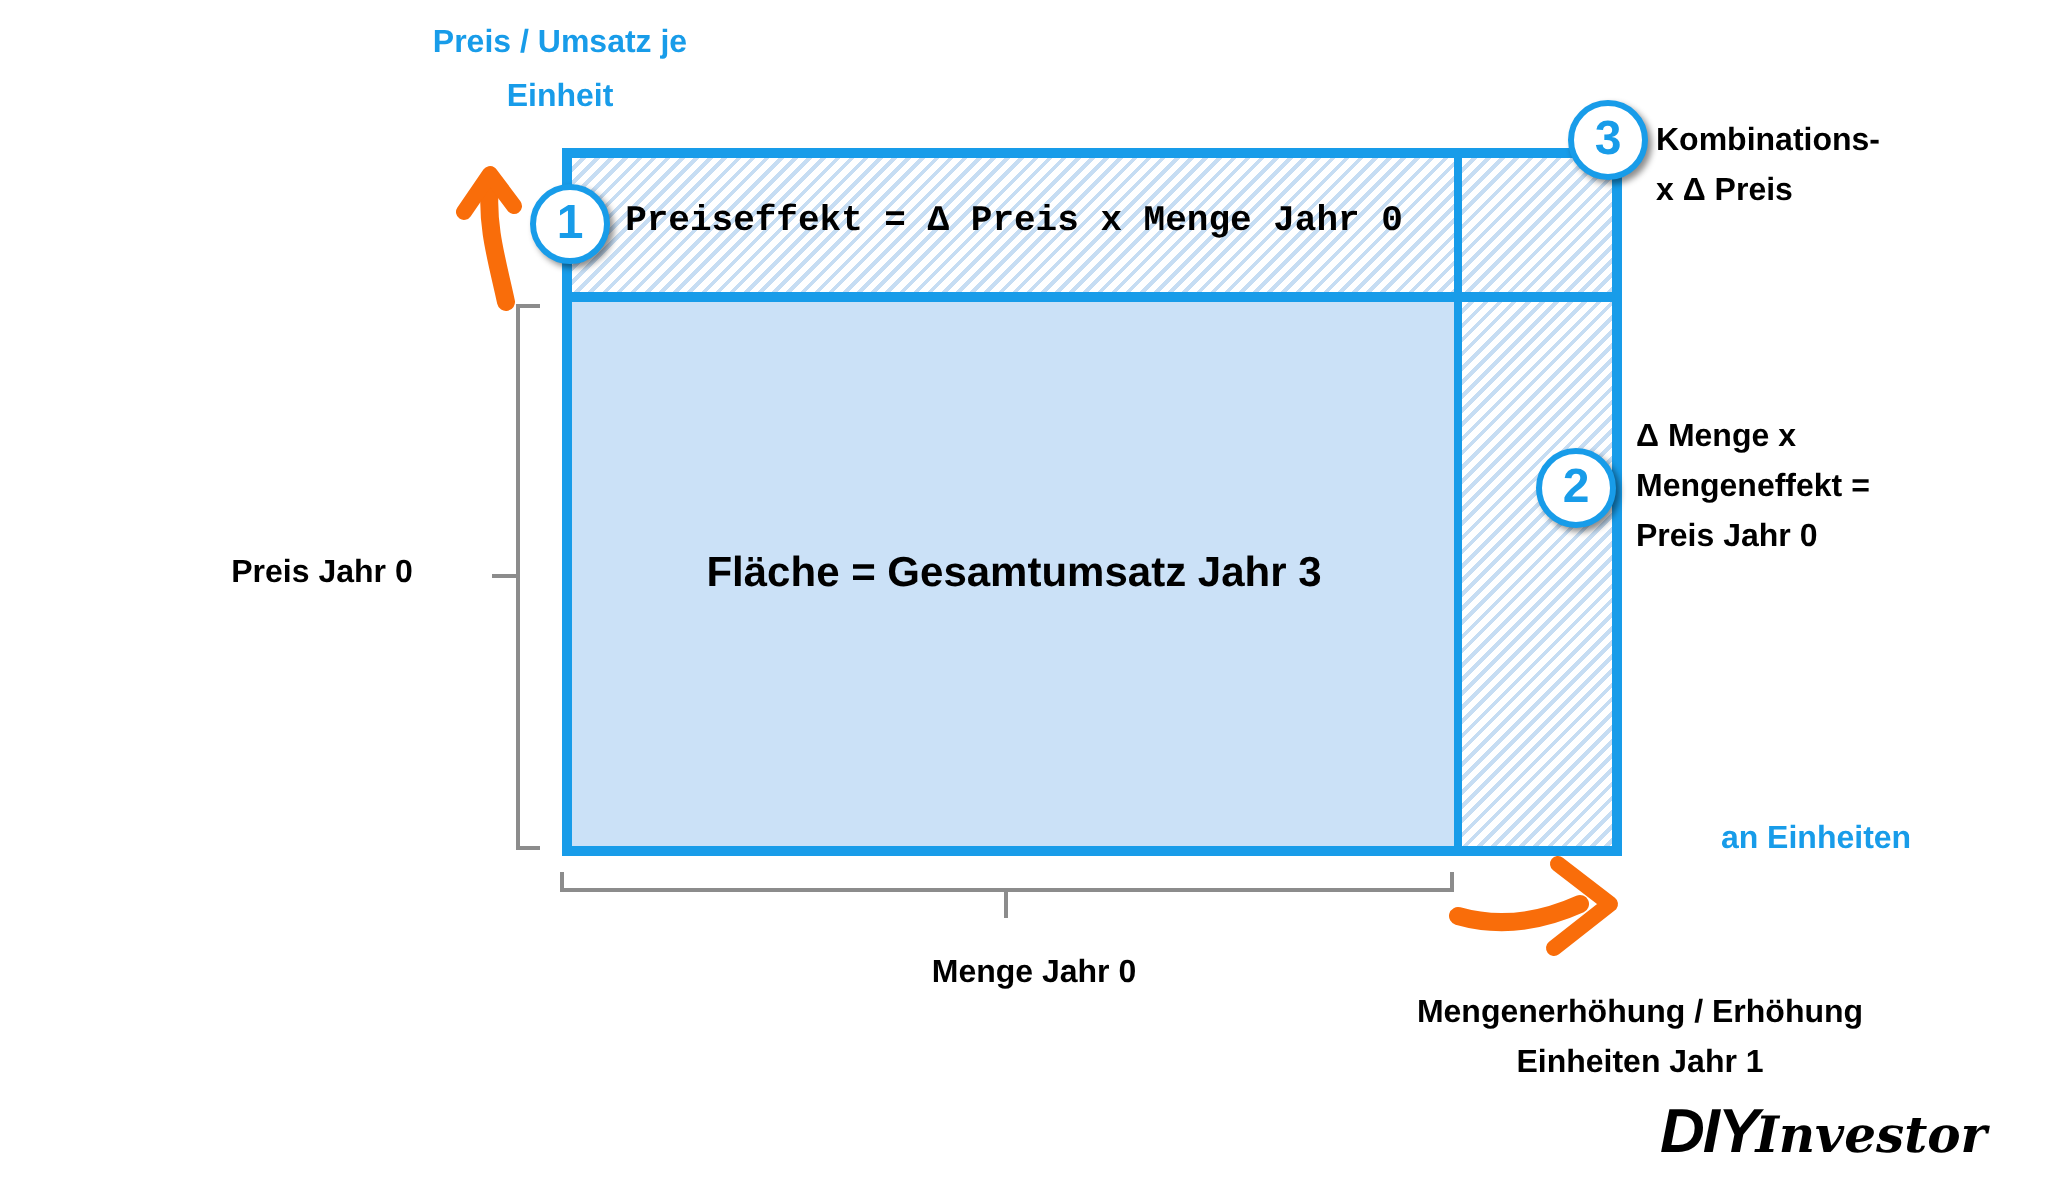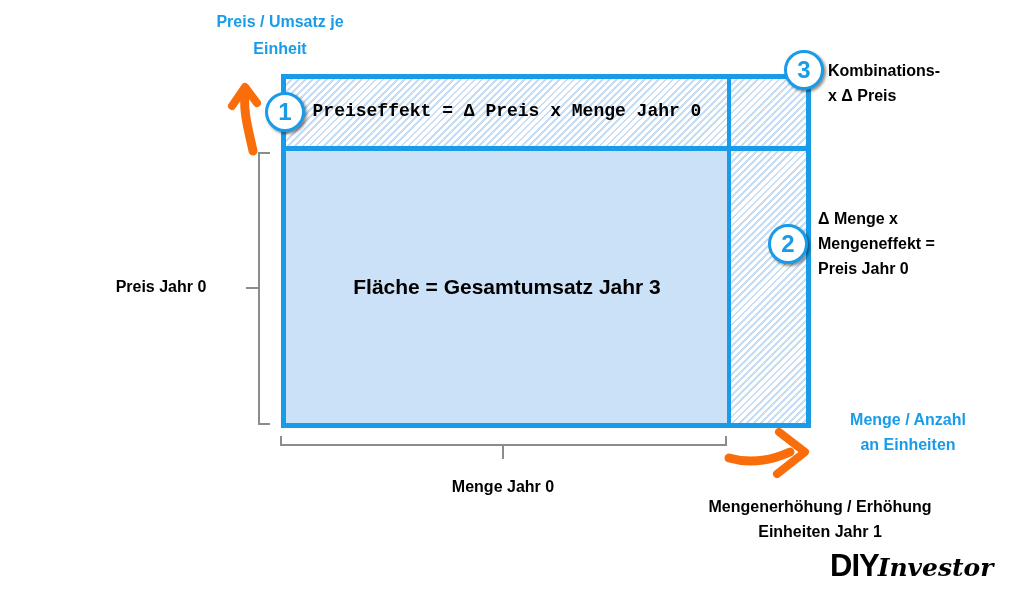--- a/index.html
+++ b/index.html
@@ -40,21 +40,21 @@
   .blue-text { color: var(--blue); }
   .line { display: block; }
 
   .band-label   { left: 306px; top: 99px;  width: 402px; text-align: center; font-size: 18px; font-family: Liberation Mono, monospace; }
   .area-label   { left: 306px; top: 274px; width: 402px; text-align: center; font-size: 21px; }
   .axis-y-title { left: 170px; top: 8px;   width: 220px; line-height: 27px; }
   .price-incr   { left: 35px;  top: 84px;  width: 210px; line-height: 26px; }
   .price-y0     { left: 100px; top: 274px; width: 122px; }
   .combi-label  { left: 828px; top: 58px;  width: 196px; }
   .volume-label { left: 818px; top: 206px; width: 200px; }
-  .qty-y0       { left: 403px; top: 474px; width: 200px; }
+  .qty-y0       { left: 417px; top: 474px; width: 200px; }
   .axis-x-title { left: 800px; top: 407px; width: 216px; }
   .qty-incr     { left: 640px; top: 494px; width: 360px; }
 
   
   .brace-left {
     left: 258px; top: 152px; width: 12px; height: 273px;
     border-left: 2px solid var(--gray);
     border-top: 2px solid var(--gray);
     border-bottom: 2px solid var(--gray);
   }
@@ -62,21 +62,21 @@
   .brace-bottom {
     left: 280px; top: 436px; width: 447px; height: 10px;
     border-bottom: 2px solid var(--gray);
     border-left: 2px solid var(--gray);
     border-right: 2px solid var(--gray);
   }
   .brace-bottom-tick { left: 502px; top: 446px; width: 2px; height: 13px; background: var(--gray); }
 
   
   .logo { left: 830px; top: 548px; white-space: nowrap; }
-  .logo-diy { font-size: 31px; font-weight: 900; letter-spacing: -1px; font-family: "Liberation Sans", sans-serif; }
+  .logo-diy { font-size: 31px; font-weight: 900; letter-spacing: -1px; font-family: "Liberation Sans", sans-serif; font-style: italic; }
   .logo-investor { font-size: 25px; font-style: italic; font-weight: bold; font-family: "DejaVu Serif", serif; margin-left: -1px; }
 
   svg.arrows { left: 0; top: 0; pointer-events: none; z-index: 6; }
 </style>
 </head>
 <body>
 
 <div class="abs rect-outer">
   <div class="hatch"></div>
   <div class="cell-main"></div>
@@ -115,21 +115,20 @@
 
 <div class="abs t volume-label">
   <span class="line">Δ Menge x</span>
   <span class="line">Mengeneffekt =</span>
   <span class="line">Preis Jahr 0</span>
 </div>
 
 <div class="abs t t-center qty-y0">Menge Jahr 0</div>
 
 <div class="abs t t-center blue-text axis-x-title">
-  <span class="line">Menge / Anzahl</span>
   <span class="line">an Einheiten</span>
 </div>
 
 <div class="abs t t-center qty-incr">
   <span class="line">Mengenerhöhung / Erhöhung</span>
   <span class="line">Einheiten Jahr 1</span>
 </div>
 
 <div class="abs brace-left"></div>
 <div class="abs brace-left-tick"></div>

